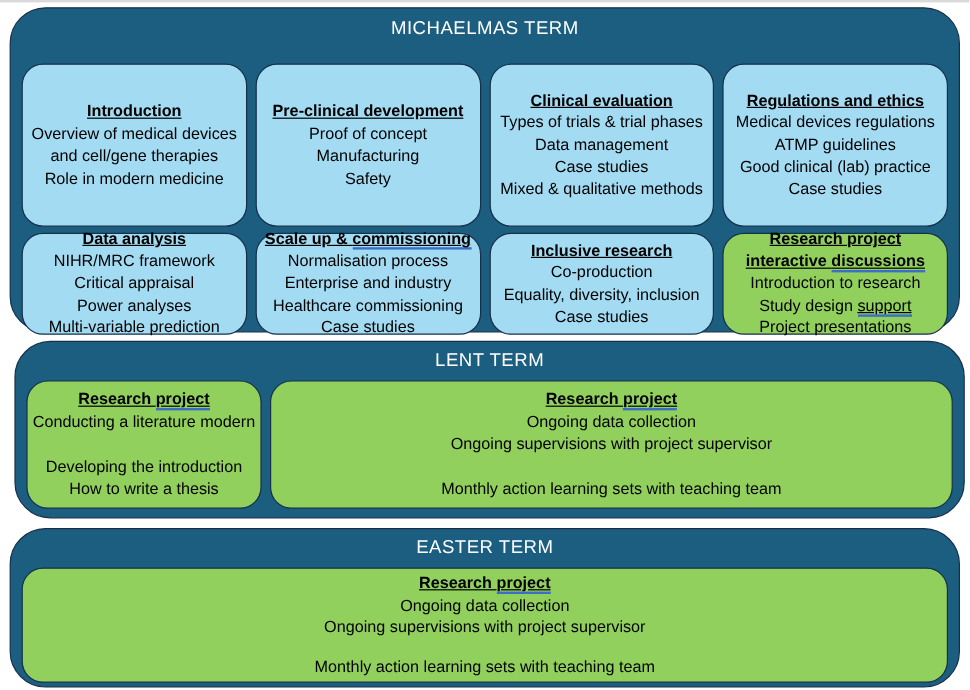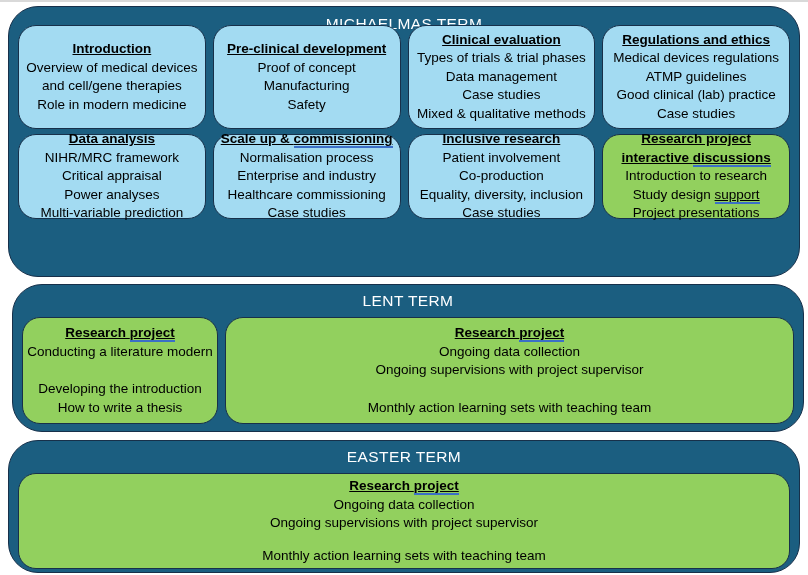--- a/index.html
+++ b/index.html
@@ -28,21 +28,21 @@
     box-sizing: border-box;
     padding: 0 9px;
   }
   .term-title {
     text-align: center;
     color: var(--title_text, #ffffff);
     font-size: 15.5px;
     letter-spacing: 0.4px;
     font-weight: 400;
     line-height: 34px;
-    height: 18px;
+    height: 46px;
   }
   .row { display: flex; gap: 7px; }
   .box {
     border: 1.5px solid var(--box_border, #17304a);
     border-radius: 18px;
     box-sizing: border-box;
     flex: 1 1 0;
     display: flex;
     flex-direction: column;
     justify-content: center;
@@ -52,21 +52,21 @@
     padding: 3px 4px;
   }
   .box.blue  { background: var(--blue_box,  #a3dbf2); }
   .box.green { background: var(--green_box, #92d05e); }
   .hd { font-weight: bold; text-decoration: underline; }
   .wu { text-decoration: underline; }
   .gw { border-bottom: 2px solid var(--grammar_blue, #3b6fc7); }
   .spacer { height: 19px; }
 
   #michaelmas { margin-top: 4px; height: 271px; }
-  #michaelmas .row1 { height: 104px; }
+  #michaelmas .row1 { height: 136px; }
   #michaelmas .row2 { margin-top: 5px; height: 85px; }
 
   #lent { margin-top: 7px; height: 148px; margin-left: 12px; }
   #lent .row { height: 107px; }
   #lent .box-left { flex: 0 0 196px; }
 
   #easter { margin-top: 8px; height: 133px; }
   #easter .row { height: 96px; }
   #easter .term-title, #lent .term-title { line-height: 32px; height: 32px; }
 </style>
@@ -117,21 +117,20 @@
       </div>
       <div class="box blue">
         <div><span class="hd"><span>Scale up &amp; </span><span class="gw">commissioning</span></span></div>
         <div>Normalisation process</div>
         <div>Enterprise and industry</div>
         <div>Healthcare commissioning</div>
         <div>Case studies</div>
       </div>
       <div class="box blue">
         <div><span class="hd">Inclusive research</span></div>
-        <div>Patient involvement</div>
         <div>Co-production</div>
         <div>Equality, diversity, inclusion</div>
         <div>Case studies</div>
       </div>
       <div class="box green">
         <div><span class="hd">Research project</span></div>
         <div><span class="hd"><span>interactive </span><span class="gw">discussions</span></span></div>
         <div>Introduction to research</div>
         <div><span>Study design </span><span class="wu gw">support</span></div>
         <div>Project presentations</div>

